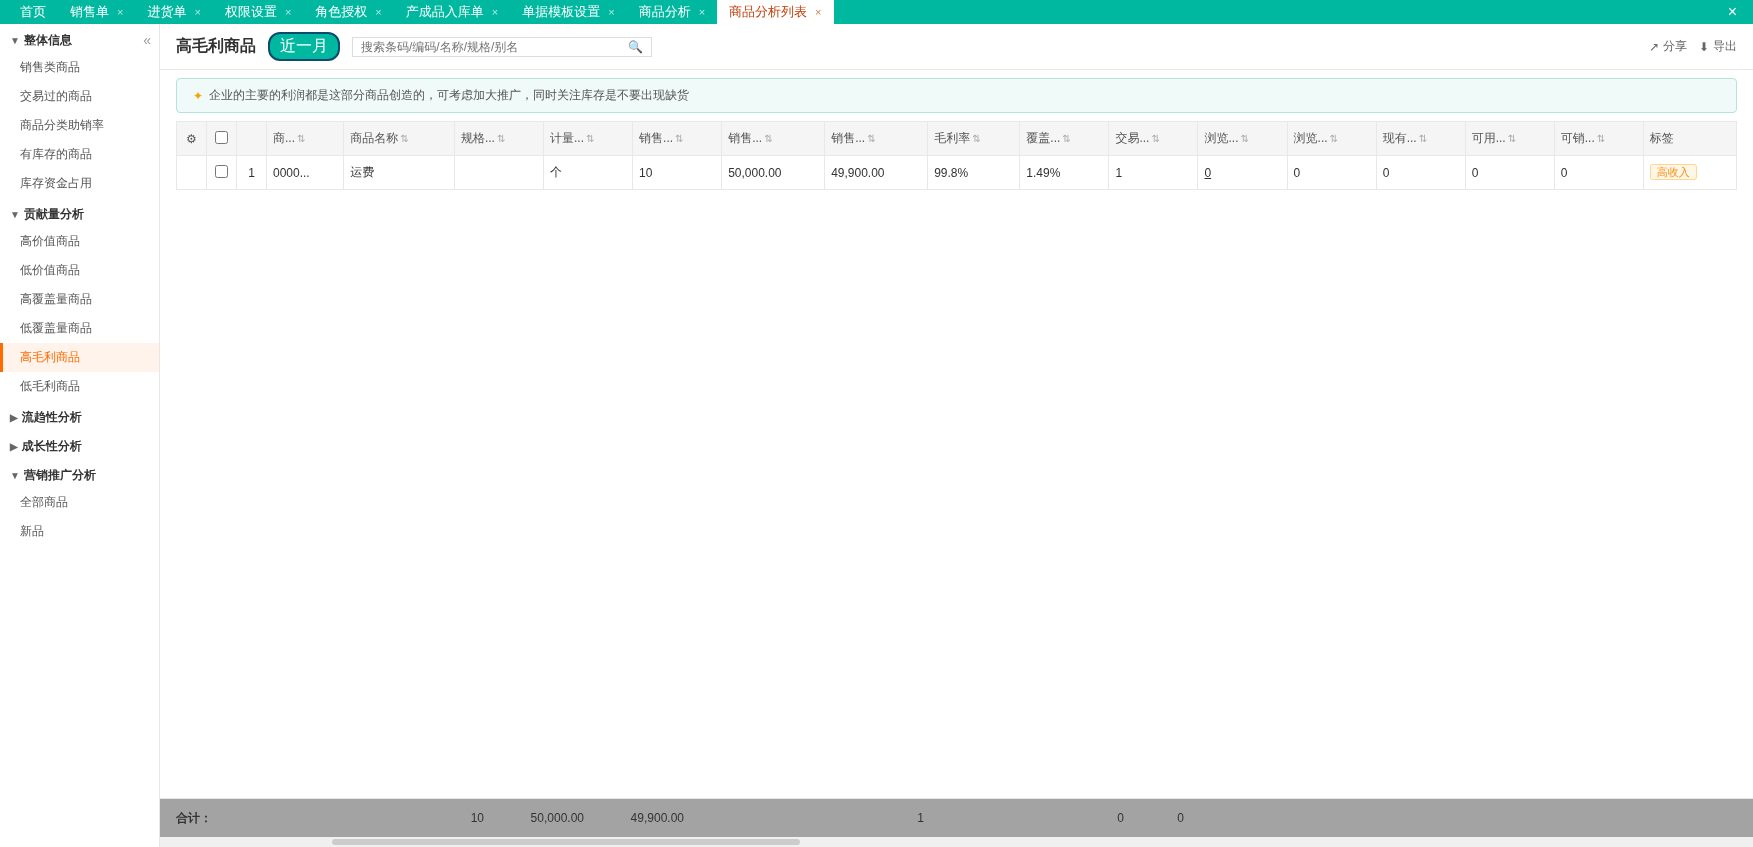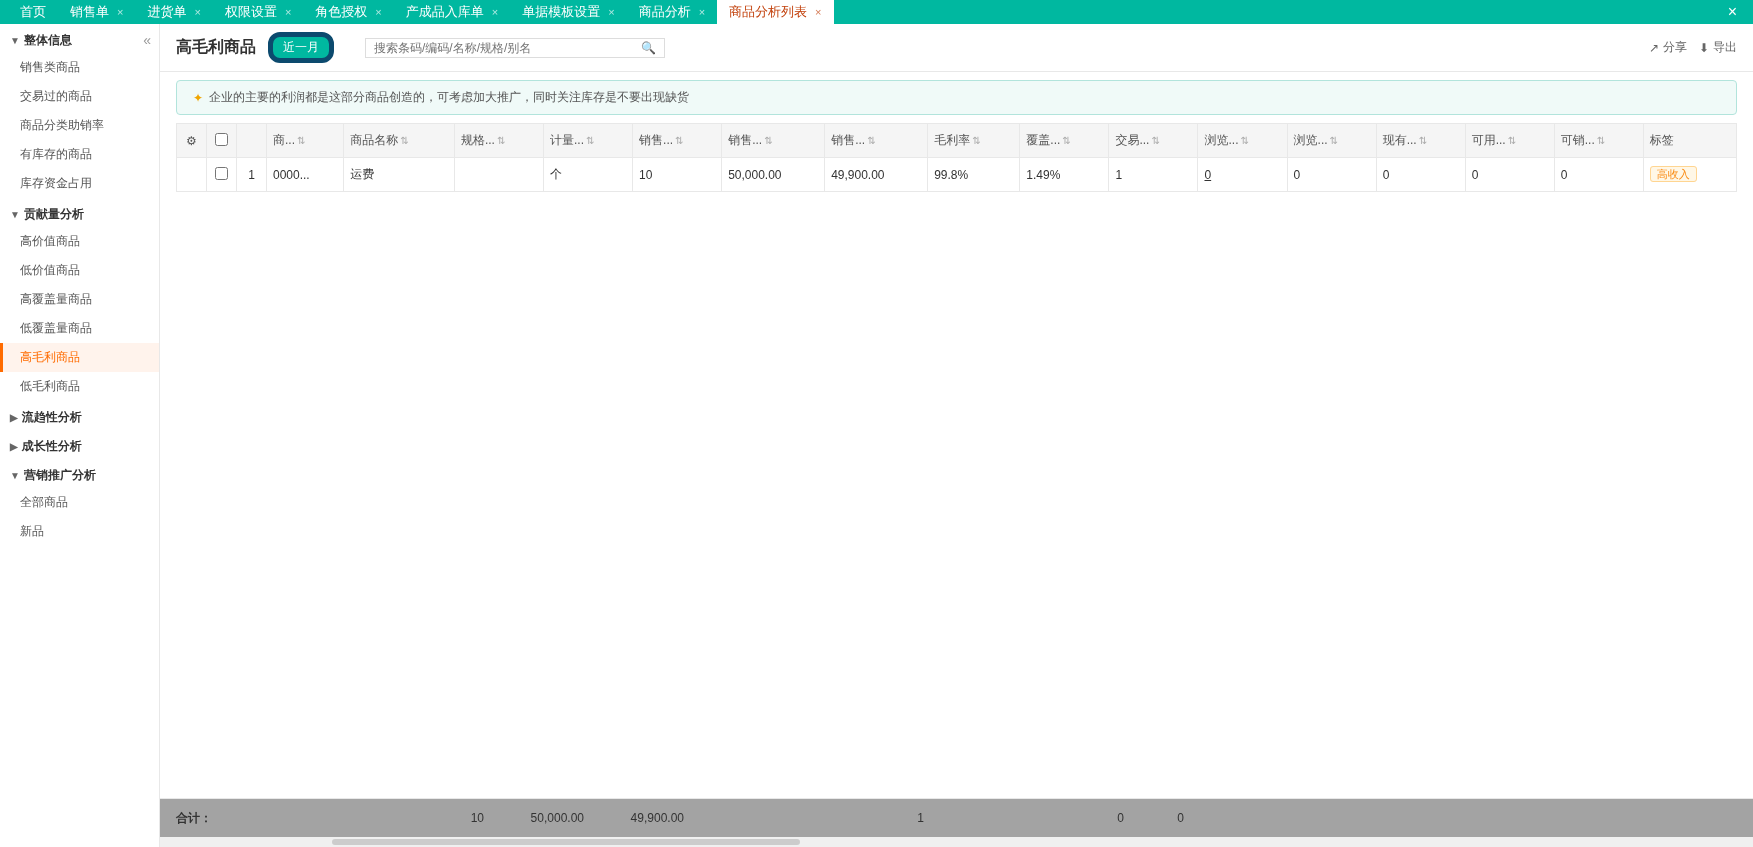--- a/index.html
+++ b/index.html
@@ -103,42 +103,41 @@
       border-bottom: 1px solid #e8e8e8;
       gap: 12px;
       flex-shrink: 0;
     }
     .content-title {
       font-size: 16px;
       font-weight: bold;
       color: #333;
     }
     .filter-btn {
-      border: 5px solid #0c4a6e;
+      border: 2px solid #0c4a6e;
       color: #00b8a0;
       background: #fff;
       padding: 2px 10px;
       border-radius: 12px;
       cursor: pointer;
-      font-size: 12px;
+      font-size: 16px;
     }
     .filter-btn.active {
       background: #00b8a0;
       color: #fff;
     }
     .search-box {
       display: flex;
       align-items: center;
       border: 1px solid #ddd;
       border-radius: 0;
       padding: 2px 8px;
       gap: 16px;
       flex: 1;
       max-width: 300px;
-      margin-left: 19px;
     }
     .search-box input {
       border: none;
       outline: none;
       font-size: 12px;
       color: #999;
       width: 100%;
       font-family: inherit;
     }
     .header-actions {

